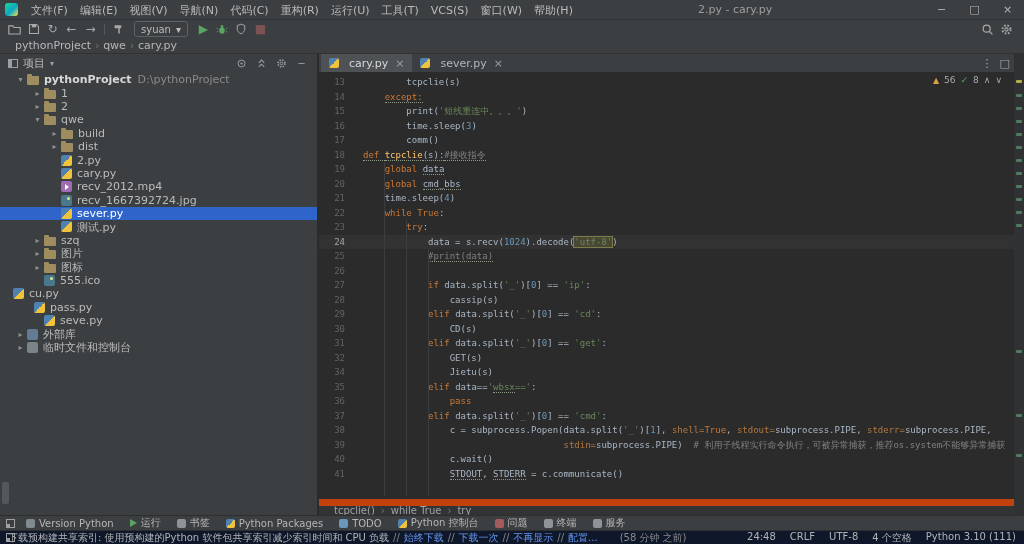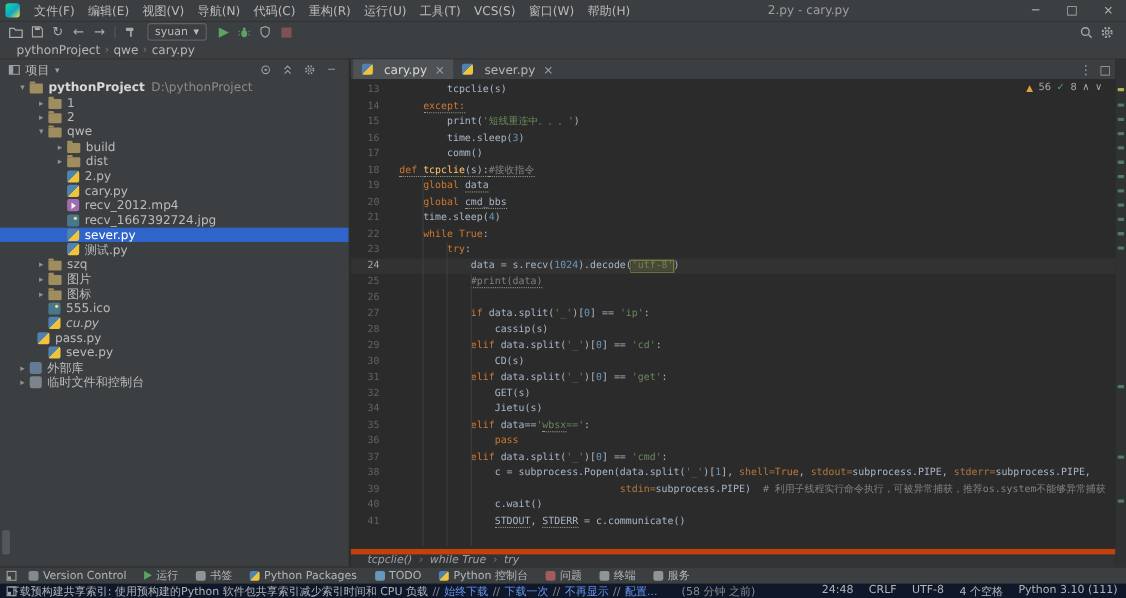--- a/index.html
+++ b/index.html
@@ -97,21 +97,21 @@
   .tk-a{color:#b3773e;}
   .tk-u{border-bottom:1px dotted #8f9a84;}
   .tk-h{background:rgba(130,130,60,.28);box-shadow:0 0 0 1px #7c7c49;}
   .guide{position:absolute;width:1px;background:#3b3e40;}
   #insp{position:absolute;top:3px;right:12px;display:flex;align-items:center;gap:5px;
     font-size:9px;color:#a7a9ab;font-family:"DejaVu Sans","Liberation Sans",sans-serif;}
   .insp-warn{color:#d9a343;font-size:8px;}
   .insp-ok{color:#5aa564;font-size:9px;}
   #ecrumbs{position:absolute;left:0;right:0;bottom:0;height:16px;background:#313335;
     display:flex;align-items:center;padding-left:12px;font-size:10px;color:#9da2a8;gap:2px;
-    border-top:5px solid #c2410c;font-style:italic;}
+    border-top:7px solid #c2410c;}
 
   
   #stripe{position:absolute;right:0;top:0;bottom:0;width:10px;background:#2f3133;}
   .smark{position:absolute;right:2px;width:6px;height:3px;border-radius:1px;}
 
   
   #lstripe-btn{position:absolute;left:2px;top:428px;width:7px;height:22px;background:#55585a;border-radius:2px;}
 
   
   #twbar{position:absolute;left:0;right:0;bottom:14px;height:15px;background:#3c3f41;
@@ -327,21 +327,21 @@
           <div class="trow" style="padding-left: 31px;">
             <span class="tarrow">▸</span>
             <span class="ticon i-folder"></span>
             <span class="tlabel">图标</span>
           </div>
           <div class="trow" style="padding-left: 31px;">
             <span class="tarrow"></span>
             <span class="ticon i-image"></span>
             <span class="tlabel">555.ico</span>
           </div>
-          <div class="trow" style="padding-left: 31px; font-style: italic;">
+          <div class="trow" style="">
             <span class="tarrow"></span>
             <span class="ticon i-python"></span>
             <span class="tlabel">cu.py</span>
           </div>
           <div class="trow" style="padding-left: 21px;">
             <span class="tarrow"></span>
             <span class="ticon i-python"></span>
             <span class="tlabel">pass.py</span>
           </div>
           <div class="trow" style="padding-left: 31px;">
@@ -450,21 +450,21 @@
         <div class="smark" style="top: 360px; background: rgb(79, 122, 94);"></div>
         <div class="smark" style="top: 400px; background: rgb(79, 122, 94);"></div>
       </div>
     <div id="lstripe-btn"></div>
   </div>
 
   <div id="twbar">
     <span class="corner-icon"></span>
   <div class="twitem">
         <span class="bicon b-vcs"></span>
-        <span>Version Control</span>
+        <span>Version Python</span>
       </div>
       <div class="twitem">
         <span class="bicon b-run"></span>
         <span>运行</span>
       </div>
       <div class="twitem">
         <span class="bicon b-bookmark"></span>
         <span>书签</span>
       </div>
       <div class="twitem">

